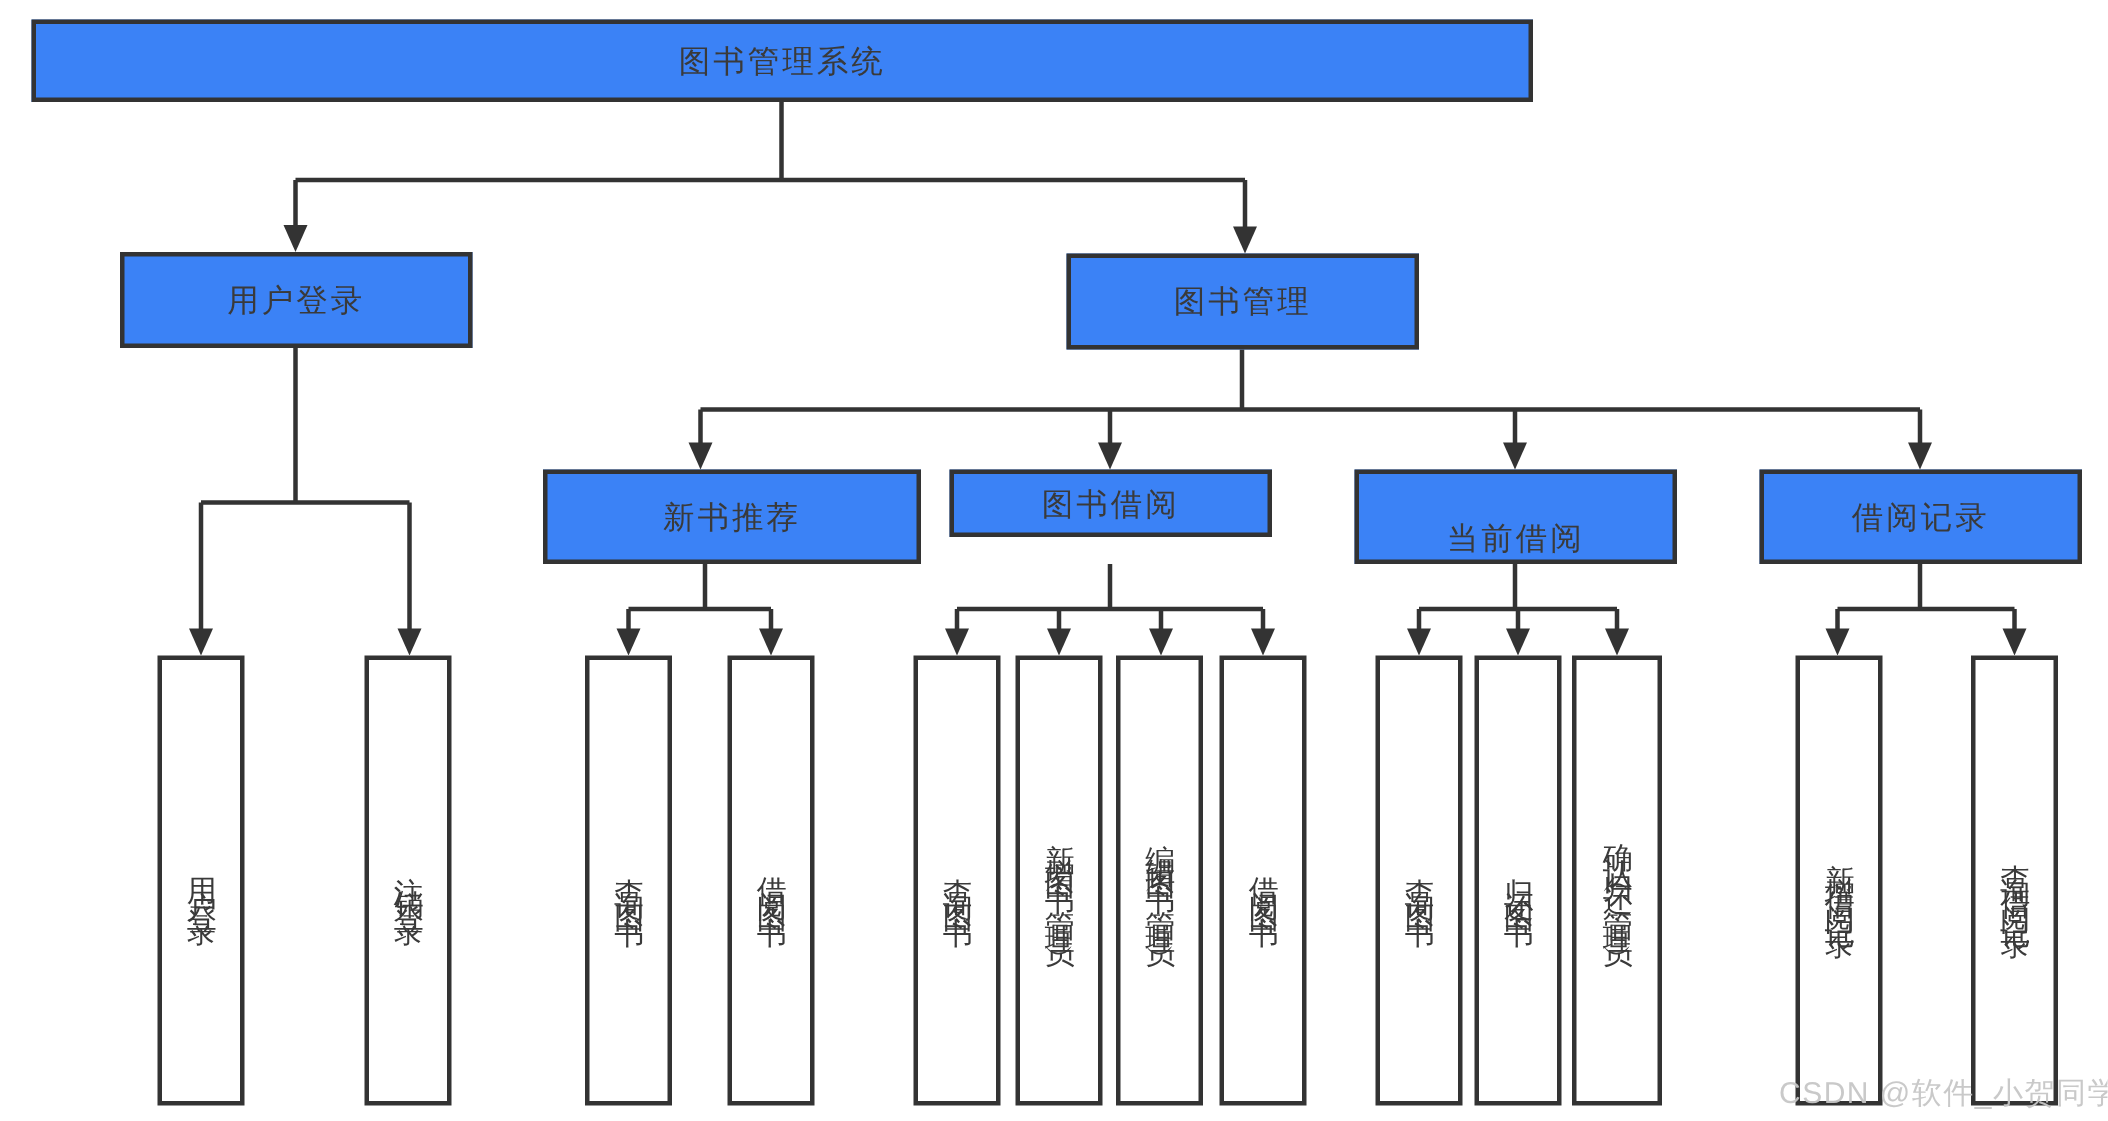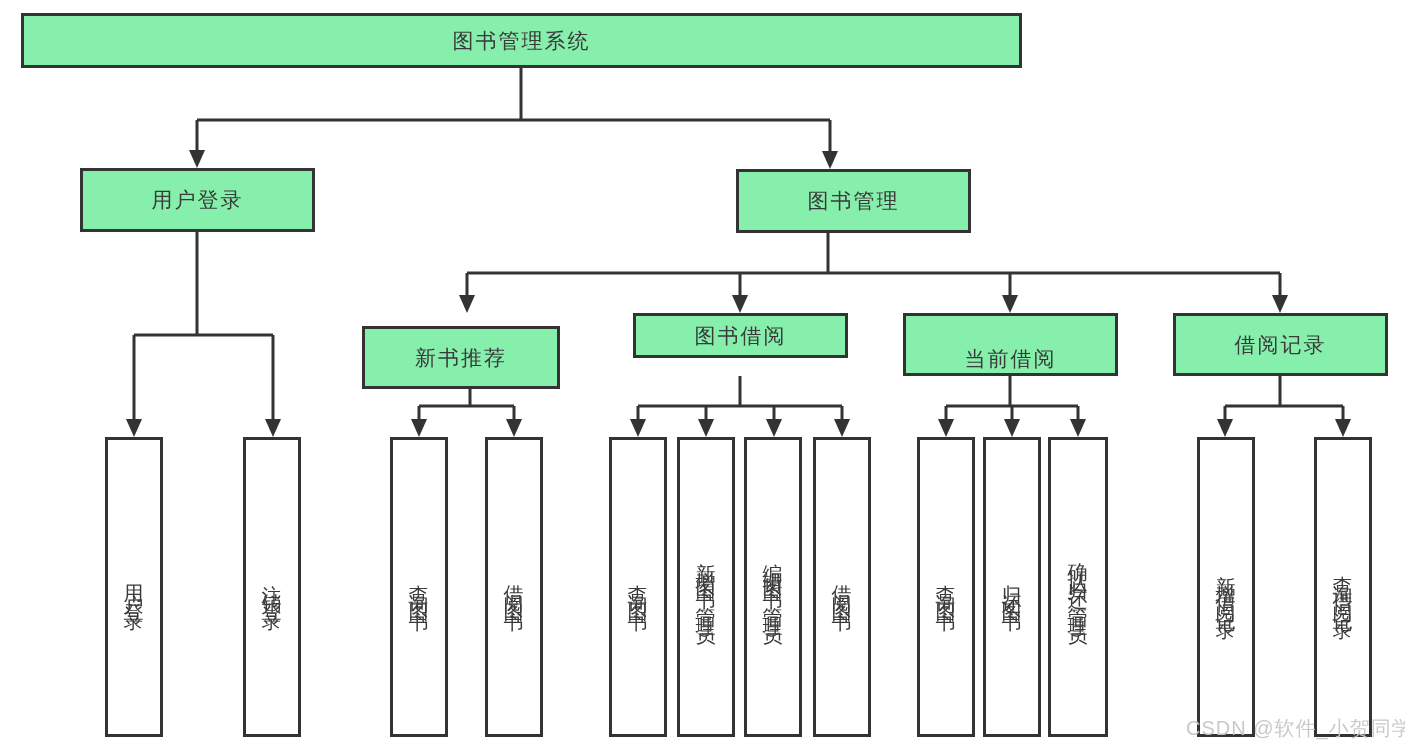--- a/index.html
+++ b/index.html
@@ -21,21 +21,21 @@
     height: 747px;
   }
   .wires {
     position: absolute;
     left: 0; top: 0;
     pointer-events: none;
   }
   .box {
     position: absolute;
     box-sizing: border-box;
-    background: #86efac;
+    background: #3b82f6;
     border: 3px solid #333333;
     display: flex;
     align-items: center;
     justify-content: center;
     z-index: 2;
   }
   .box .hlabel {
     font-size: 21px;
     letter-spacing: 2px;
     color: #3a3a3a;
@@ -136,25 +136,25 @@
     </g>
   </svg>
 
   <div class="box" style="left:21px; top:13px; width:1001px; height:55px;">
     <span class="hlabel">图书管理系统</span>
   </div>
 
   <div class="box" style="left:80px; top:168px; width:235px; height:64px;">
     <span class="hlabel">用户登录</span>
   </div>
-  <div class="box" style="left:711px; top:169px; width:235px; height:64px;margin-left:25px;">
+  <div class="box" style="left:711px; top:169px; width:235px; height:64px;">
     <span class="hlabel">图书管理</span>
   </div>
 
-  <div class="box" style="left:362px; top:326px; width:198px; height:63px;">
+  <div class="box" style="left:362px; top:313px; width:252px; height:63px;">
     <span class="hlabel">新书推荐</span>
   </div>
   <div class="box" style="left:633px; top:313px; width:215px; height:45px;">
     <span class="hlabel">图书借阅</span>
   </div>
   <div class="box" style="left:903px; top:313px; width:215px; height:63px;align-items:flex-end;">
     <span class="hlabel">当前借阅</span>
   </div>
   <div class="box" style="left:1173px; top:313px; width:215px; height:63px;text-align:right;">
     <span class="hlabel">借阅记录</span>

